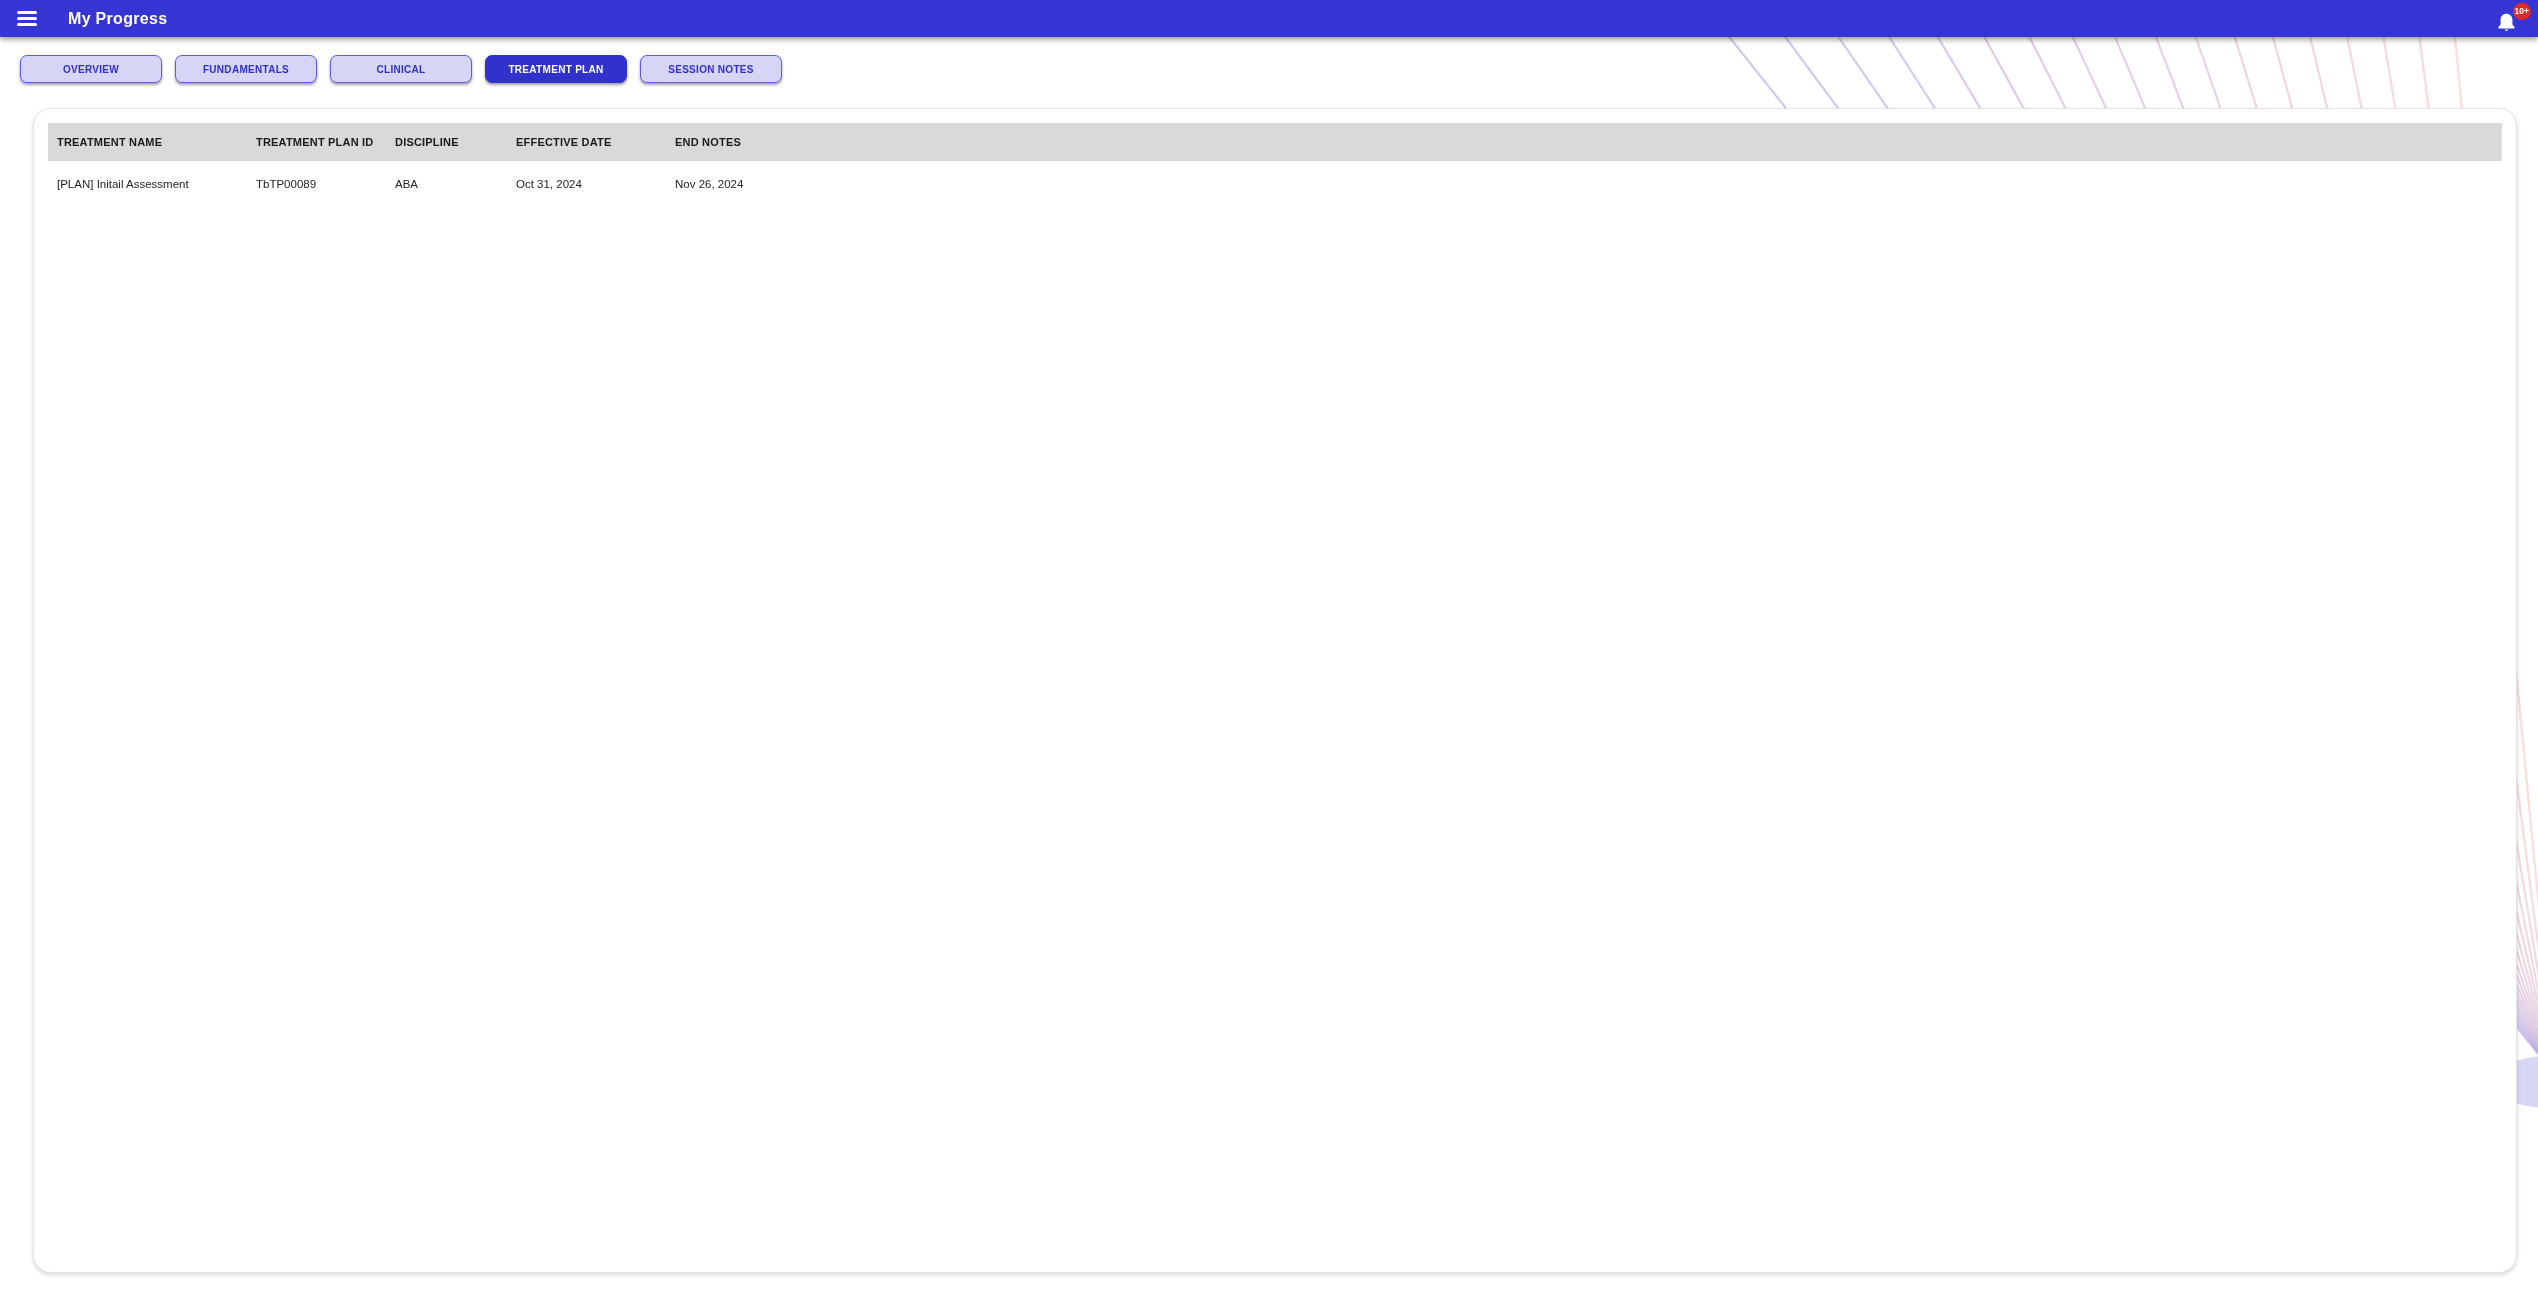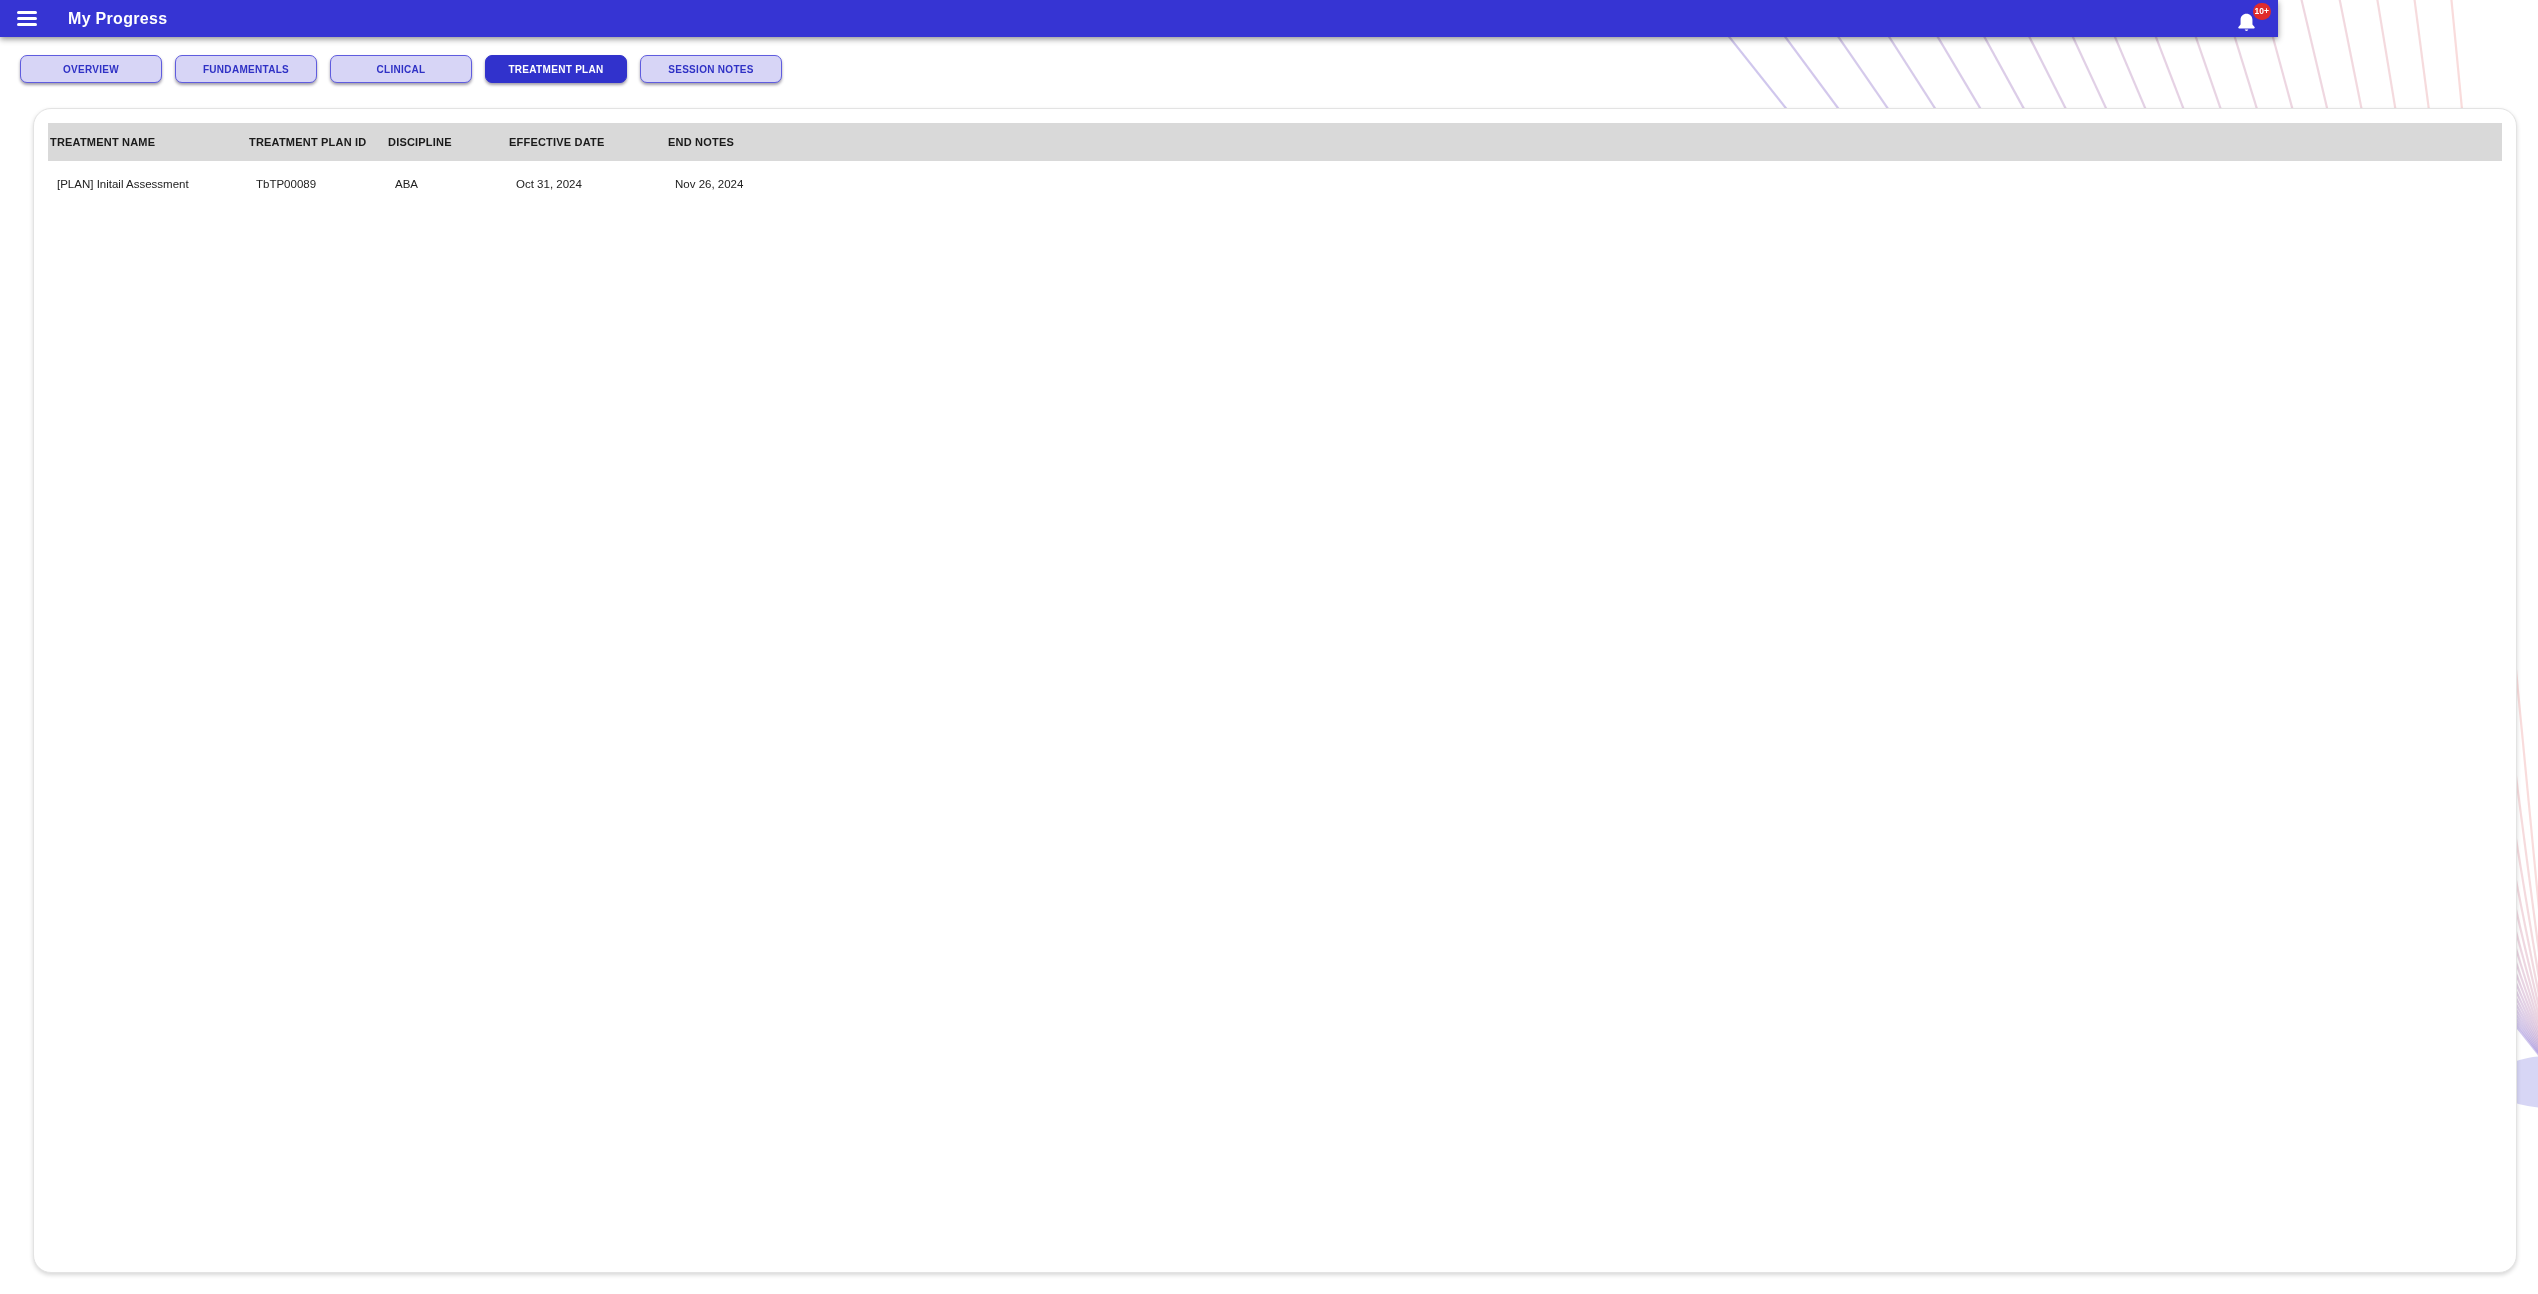--- a/index.html
+++ b/index.html
@@ -16,21 +16,21 @@
   body{
     width:2538px;height:1294px;position:relative;overflow:hidden;
     background:#ffffff;
     font-family:"Liberation Sans",sans-serif;
   }
   
   #rays-svg{position:absolute;top:0;left:0;z-index:0;}
 
   
   .app-bar{
-    position:absolute;top:0;left:0;width:2278px;height:37px;
+    position:absolute;top:0;left:0;width:2538px;height:37px;
     background:var(--app-bar-bg);
     display:flex;align-items:center;
     padding:0 17px;
     box-shadow:0 2px 6px rgba(0,0,0,0.45);
     z-index:5;
   }
   .hamburger{width:20px;height:15px;display:flex;flex-direction:column;justify-content:space-between;cursor:pointer;}
   .hamburger span{display:block;height:2.6px;width:100%;background:#fff;border-radius:2px;}
   .app-title{
     color:#fff;font-size:16px;font-weight:700;letter-spacing:.3px;
@@ -83,21 +83,21 @@
   .tbl-header,.tbl-row{
     display:grid;
     grid-template-columns:199px 139px 121px 159px 1fr;
     align-items:center;
   }
   .tbl-header{
     background:var(--table-header-bg);
     height:38px;
     font-size:11px;font-weight:700;color:#1b1b1b;letter-spacing:.2px;
   }
-  .tbl-header > div{padding-left:2px;white-space:nowrap;}
+  .tbl-header > div{padding-left:9px;white-space:nowrap;}
   .tbl-row{
     height:46px;
     font-size:11.5px;color:#222;
     cursor:pointer;
   }
   .tbl-row > div{padding-left:9px;white-space:nowrap;}
 </style>
 </head>
 <body>
 

